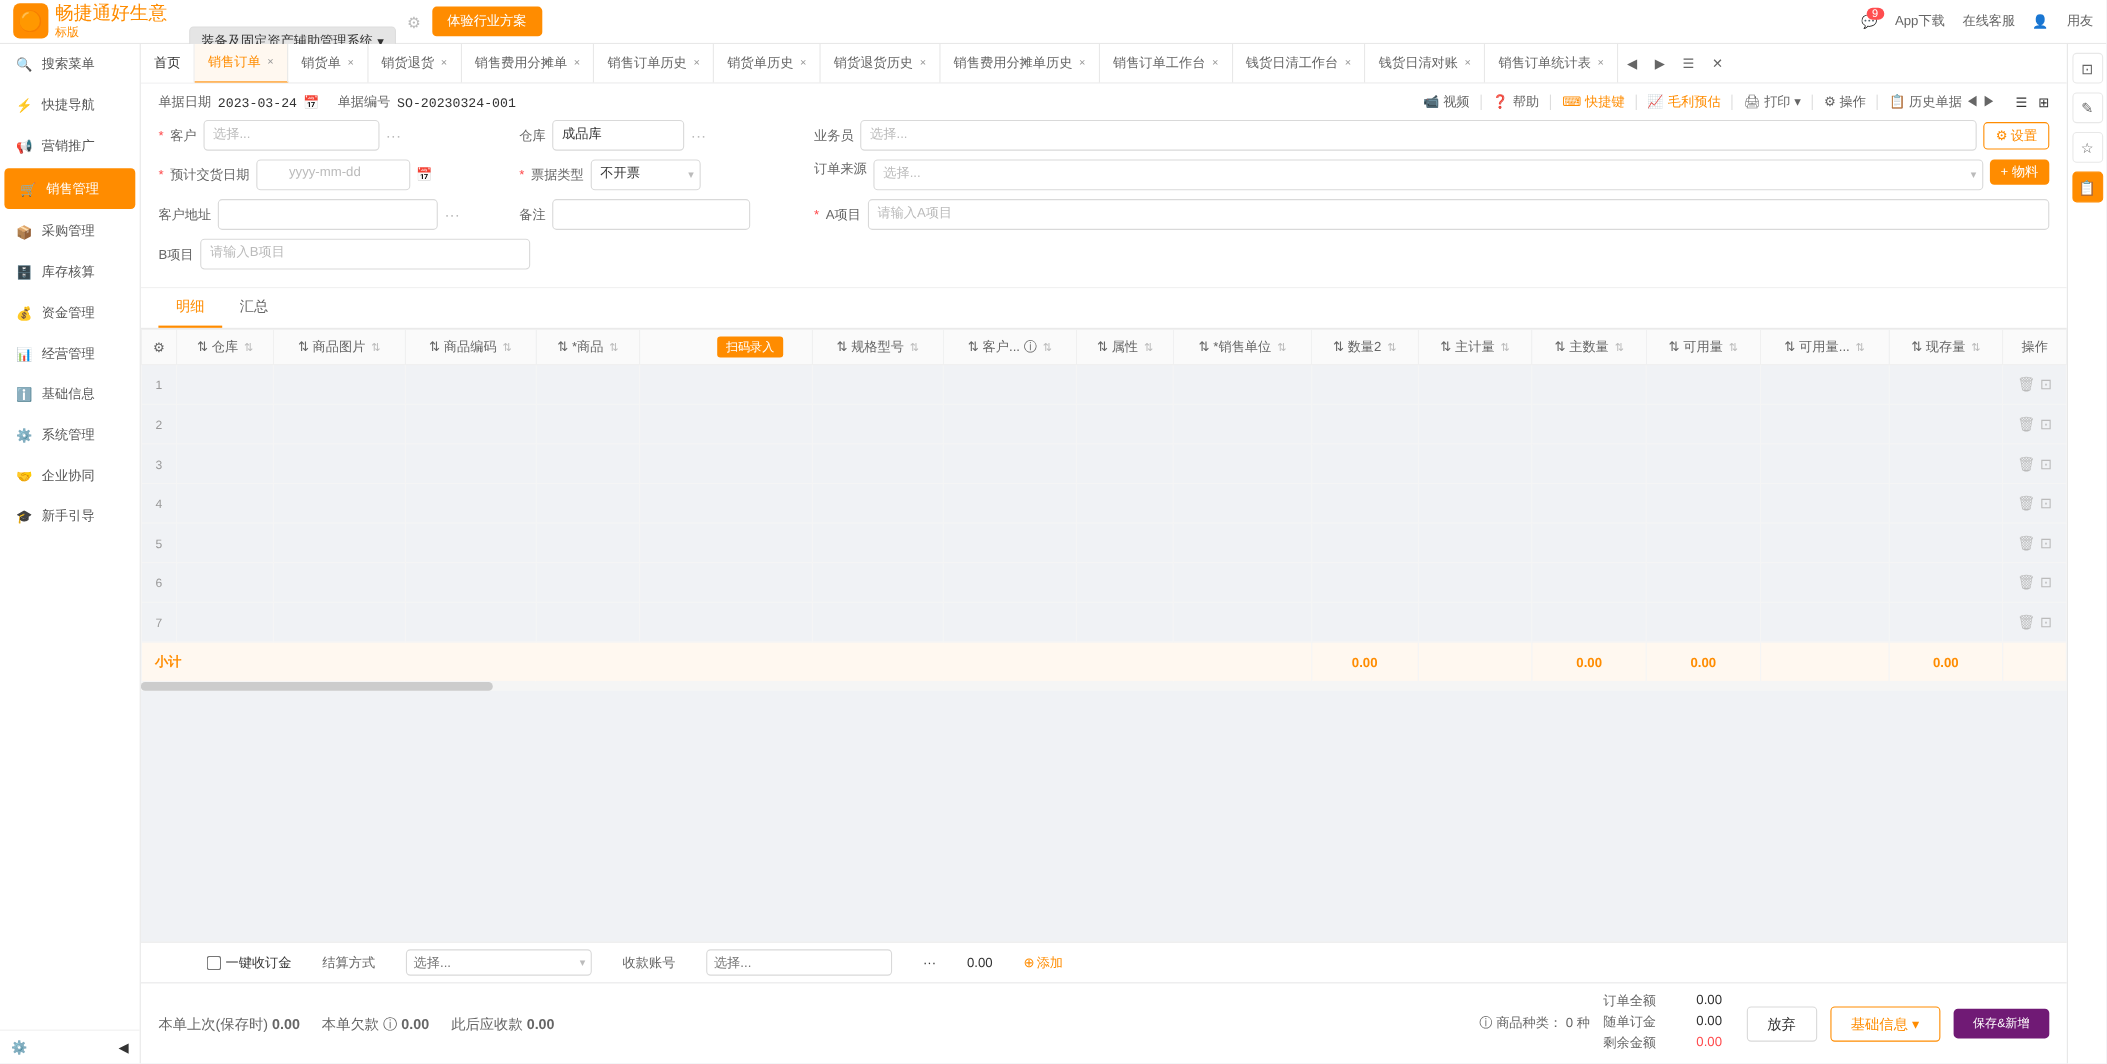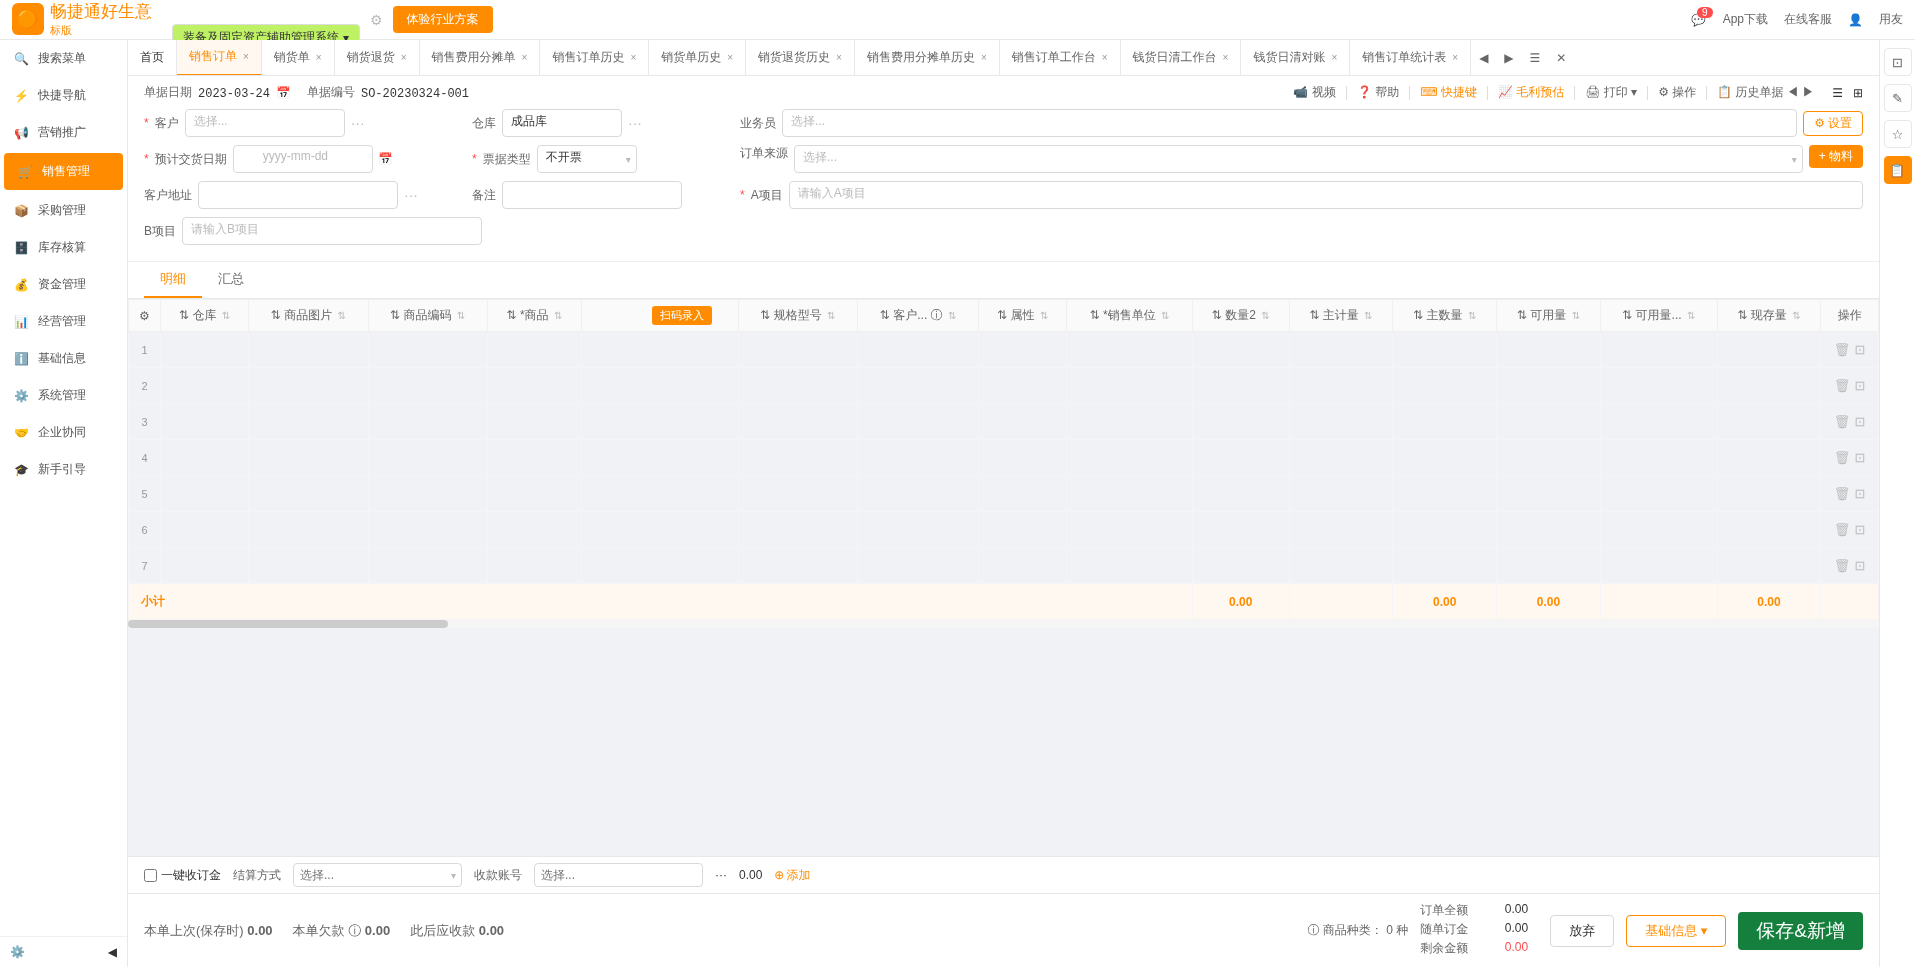--- a/index.html
+++ b/index.html
@@ -9,21 +9,21 @@
     .app-wrapper { display: flex; flex-direction: column; height: 967px; width: 1915px; }
     .top-bar { display: flex; align-items: center; background: #fff; height: 40px; padding: 0 12px; border-bottom: 1px solid #e8e8e8; flex-shrink: 0; }
     .main-area { display: flex; flex: 1; overflow: hidden; }
     .sidebar { width: 128px; background: #fff; display: flex; flex-direction: column; border-right: 1px solid #e8e8e8; flex-shrink: 0; }
     .content { flex: 1; display: flex; flex-direction: column; overflow: hidden; }
 
     
     .logo-area { display: flex; align-items: center; gap: 6px; margin-right: 20px; }
     .logo-icon { width: 32px; height: 32px; background: #ff8c00; border-radius: 6px; display: flex; align-items: center; justify-content: center; color: white; font-size: 16px; font-weight: bold; }
     .logo-text { font-size: 11px; color: #ff8c00; line-height: 1.3; }
-    .system-selector { display: flex; align-items: center; gap: 4px; padding: 4px 10px; border: 1px solid #ddd; border-radius: 4px; cursor: pointer; font-size: 12px; background: #bef264; margin-top: 36px; }
+    .system-selector { display: flex; align-items: center; gap: 4px; padding: 4px 10px; border: 1px solid #ddd; border-radius: 4px; cursor: pointer; font-size: 12px; background: #e5e5e5; margin-top: 36px; }
     .top-actions { display: flex; align-items: center; gap: 10px; margin-left: 10px; }
     .btn-orange { background: #ff8c00; color: white; border: none; padding: 5px 14px; border-radius: 4px; cursor: pointer; font-size: 12px; }
     .top-right { margin-left: auto; display: flex; align-items: center; gap: 16px; font-size: 12px; color: #666; }
     .badge-icon { position: relative; display: inline-block; }
     .badge { position: absolute; top: -6px; right: -6px; background: #ff4d4f; color: white; border-radius: 10px; font-size: 10px; padding: 0 4px; min-width: 16px; text-align: center; }
 
     
     .tab-bar { display: flex; align-items: center; background: #fff; border-bottom: 1px solid #e8e8e8; height: 36px; overflow: hidden; flex-shrink: 0; }
     .tab-item { display: flex; align-items: center; padding: 0 12px; height: 36px; border-right: 1px solid #e8e8e8; cursor: pointer; font-size: 12px; white-space: nowrap; gap: 4px; color: #666; }
     .tab-item.active { color: #ff8c00; border-bottom: 2px solid #ff8c00; background: #fff8f0; }
@@ -61,36 +61,36 @@
     .th-settings { width: 32px; }
     .scan-btn { background: #ff8c00; color: white; border: none; padding: 2px 8px; border-radius: 3px; font-size: 11px; cursor: pointer; margin-left: 44px; }
     .col-ops { display: flex; gap: 4px; justify-content: center; }
     .op-icon { cursor: pointer; color: #bbb; font-size: 13px; }
 
     
     .summary-row td { background: #fff8f0; color: #ff8c00; font-weight: bold; }
 
     
     .bottom-area { background: #fff; border-top: 1px solid #e8e8e8; padding: 6px 16px; flex-shrink: 0; }
-    .bottom-row { display: flex; align-items: center; gap: 12px; }
+    .bottom-row { display: flex; align-items: center; gap: 28px; margin-left: 44px; }
     .checkbox-label { display: flex; align-items: center; gap: 4px; cursor: pointer; font-size: 12px; }
     .mini-input { border: 1px solid #d9d9d9; border-radius: 4px; padding: 2px 6px; font-size: 12px; min-width: 80px; height: 24px; }
     .add-small-btn { color: #ff8c00; cursor: pointer; font-size: 12px; display: flex; align-items: center; gap: 2px; }
     .amount-value { color: #333; font-size: 12px; }
 
     
     .footer { background: #fff; border-top: 1px solid #e8e8e8; padding: 8px 16px; display: flex; align-items: center; justify-content: space-between; flex-shrink: 0; }
     .footer-left { display: flex; gap: 20px; font-size: 13px; color: #666; }
     .summary-panel { text-align: right; font-size: 12px; margin-right: 10px; }
     .summary-line { display: flex; justify-content: flex-end; gap: 10px; margin-bottom: 2px; }
     .summary-label { color: #666; }
     .summary-val { color: #333; min-width: 50px; text-align: right; }
     .btn-discard { border: 1px solid #d9d9d9; background: #fff; color: #333; padding: 6px 18px; border-radius: 4px; cursor: pointer; font-size: 13px; }
     .btn-save-draft { border: 1px solid #ff8c00; background: #fff; color: #ff8c00; padding: 6px 18px; border-radius: 4px; cursor: pointer; font-size: 13px; }
-    .btn-save-new { background: #15803d; color: white; border: none; padding: 6px 18px; border-radius: 4px; cursor: pointer; font-size: 19px; }
+    .btn-save-new { background: #701a75; color: white; border: none; padding: 6px 18px; border-radius: 4px; cursor: pointer; font-size: 11px; }
     .product-count { font-size: 12px; color: #666; }
 
     
     .right-panel { width: 36px; background: #fff; border-left: 1px solid #e8e8e8; display: flex; flex-direction: column; align-items: center; padding-top: 8px; gap: 8px; flex-shrink: 0; }
     .rp-icon { width: 28px; height: 28px; border: 1px solid #e8e8e8; border-radius: 4px; display: flex; align-items: center; justify-content: center; cursor: pointer; color: #666; font-size: 13px; }
     .rp-icon.orange { background: #ff8c00; color: white; border-color: #ff8c00; }
 
     .select-wrapper { position: relative; display: inline-flex; align-items: center; }
     .select-arrow { position: absolute; right: 6px; pointer-events: none; color: #bbb; font-size: 10px; }
 

